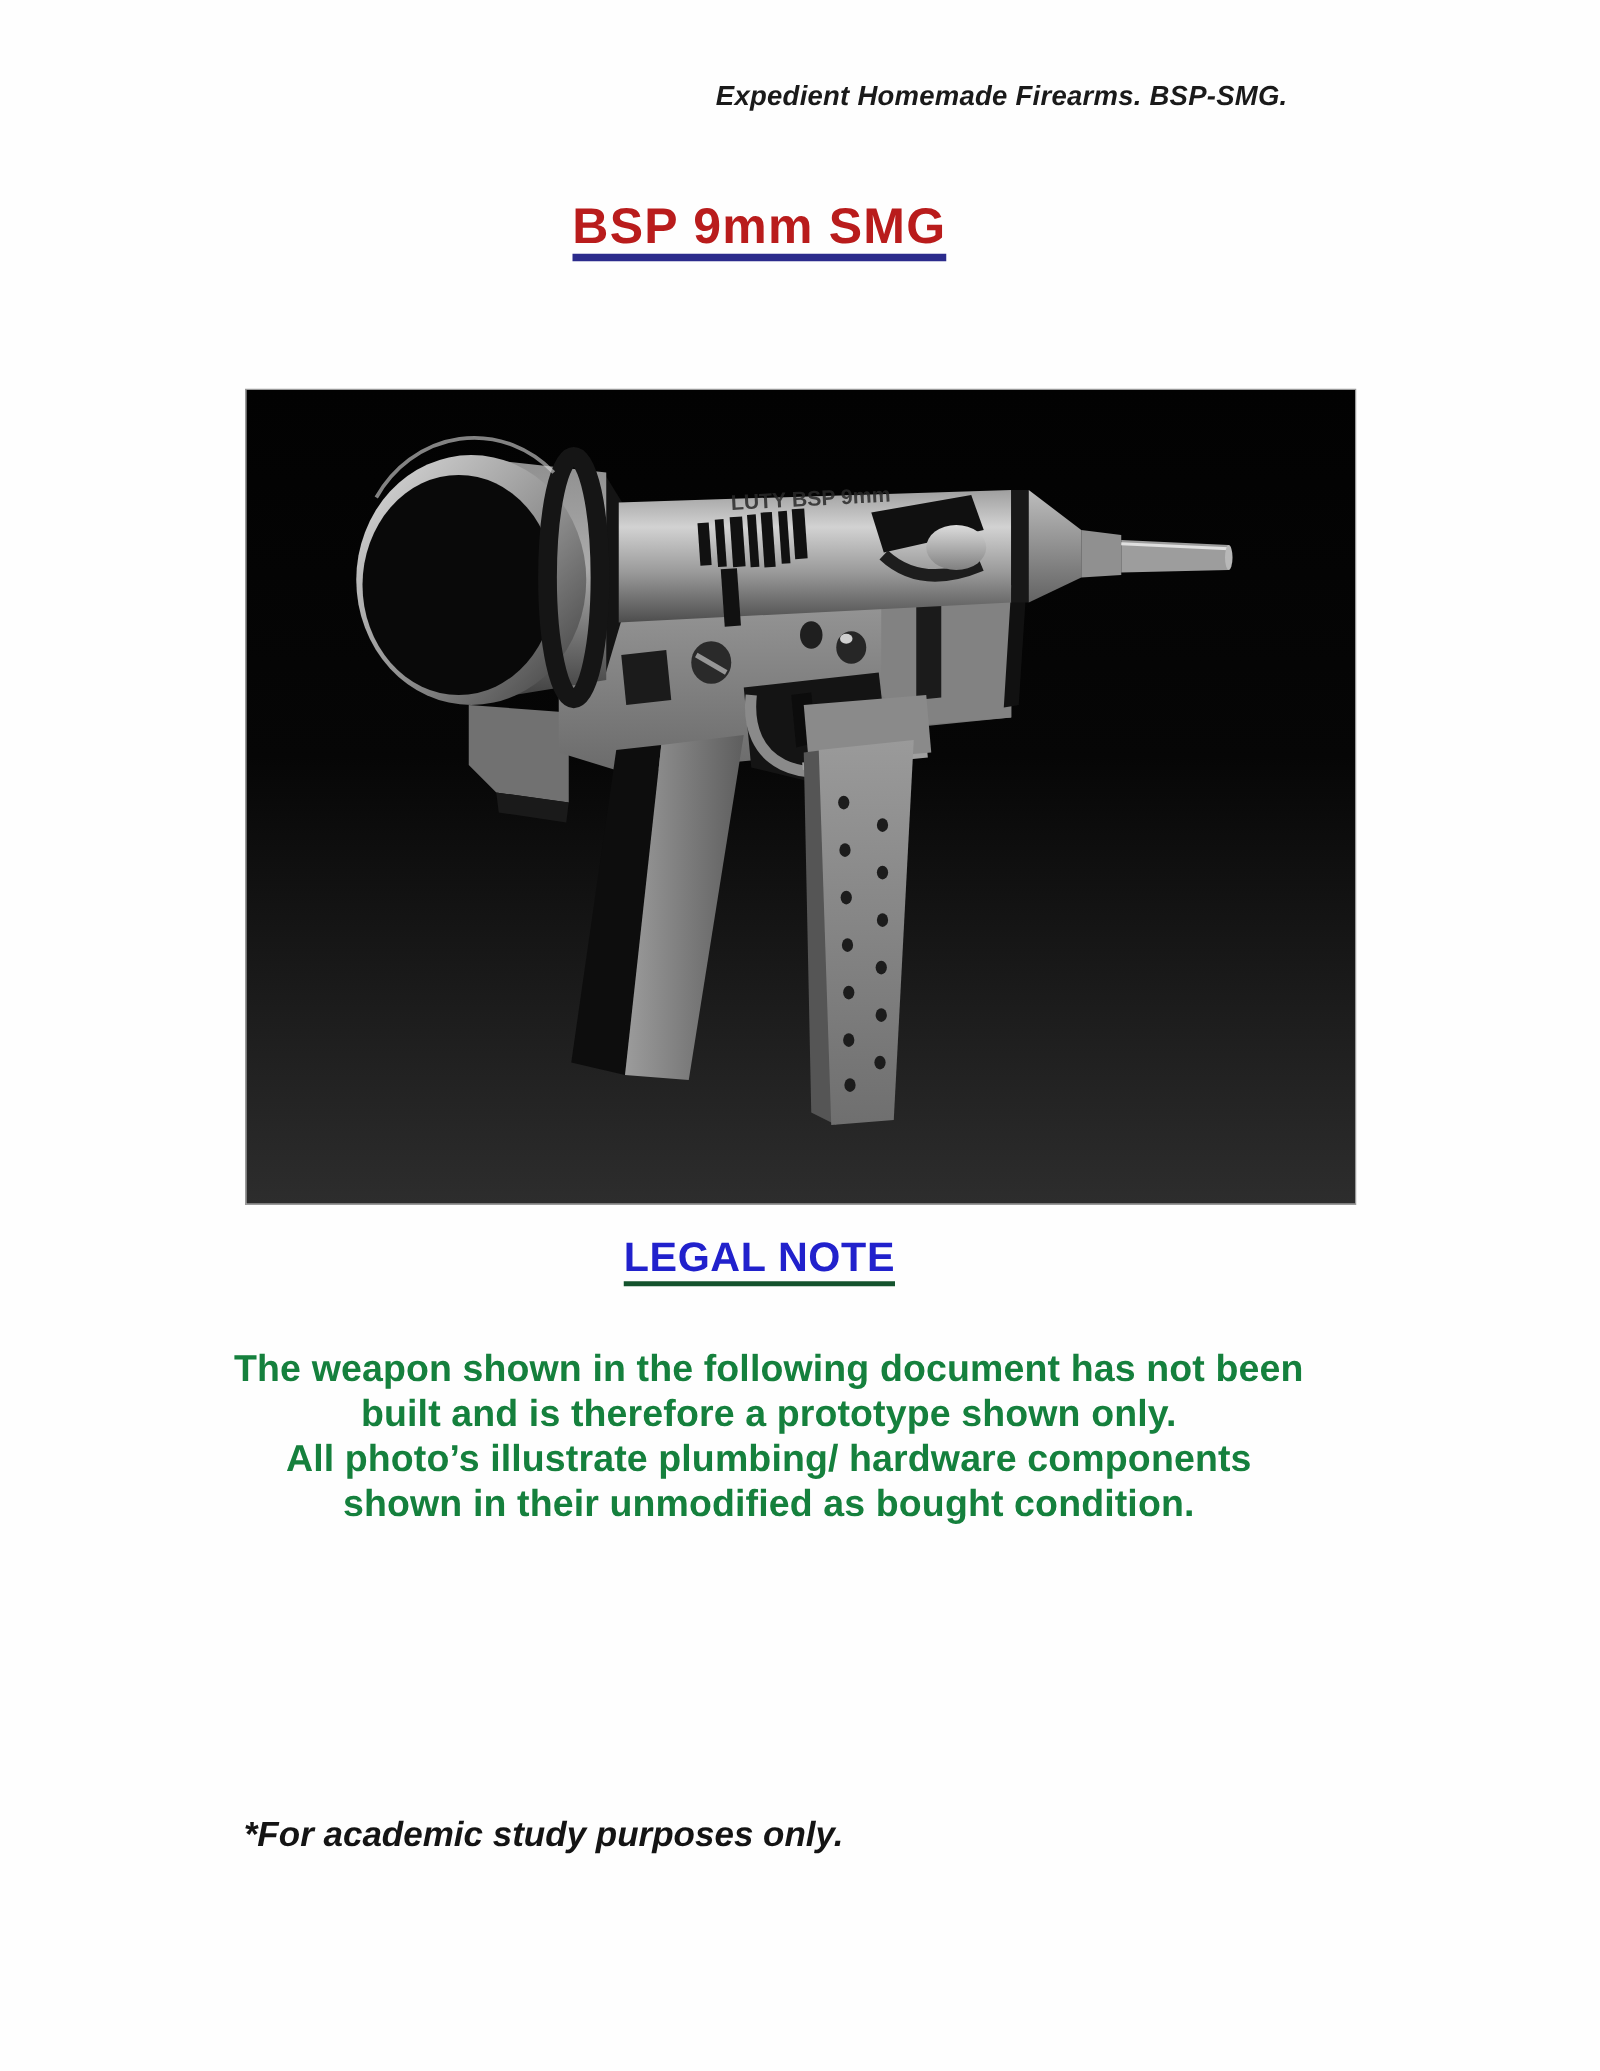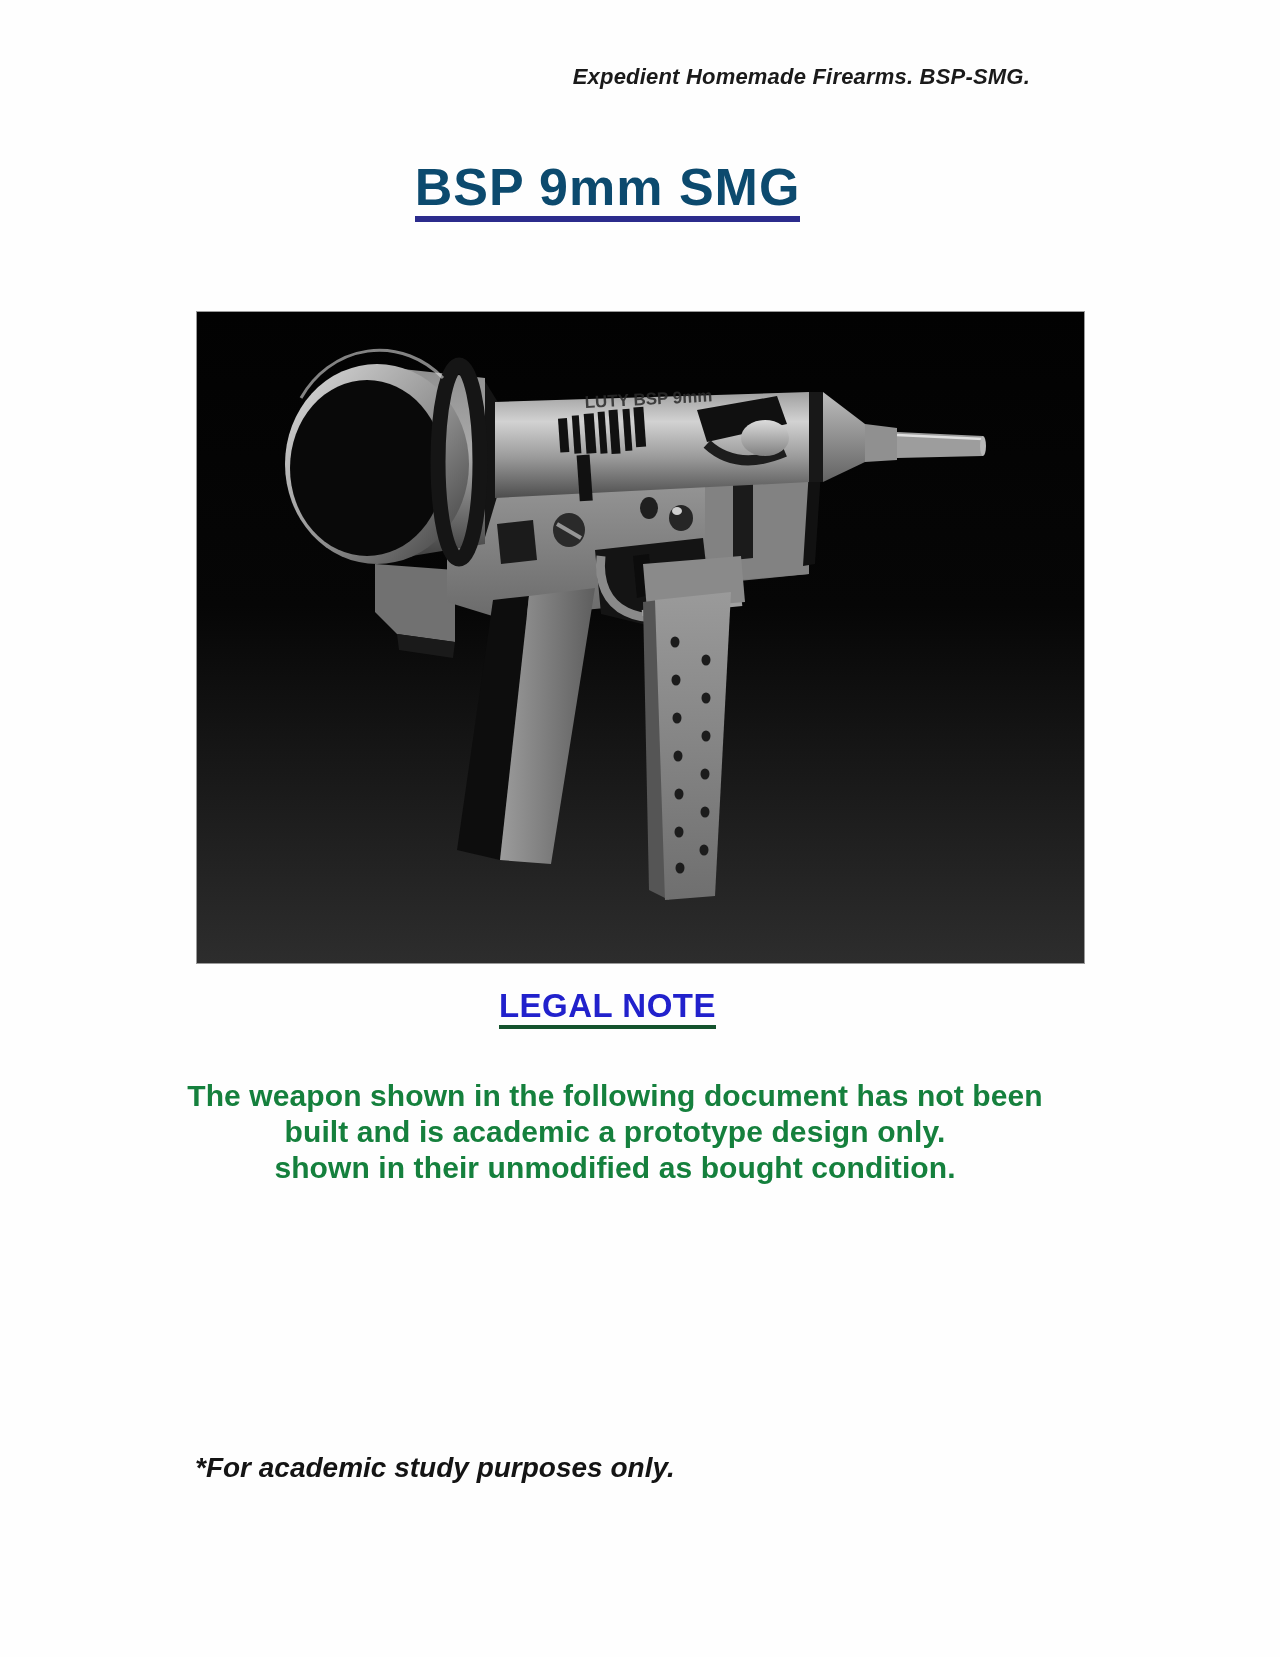--- a/index.html
+++ b/index.html
@@ -18,22 +18,22 @@
     font-size:22px;font-weight:bold;font-style:italic;
     color:#1a1a1a;
     letter-spacing:0.2px;
   }
   .doc-title{
     left:185px;top:160px;width:845px;
     text-align:center;
   }
   .doc-title span{
     display:inline-block;
-    font-size:52px;font-weight:bold;
-    color:#0c4a6e;
+    font-size:40px;font-weight:bold;
+    color:#b91c1c;
     letter-spacing:1px;
     border-bottom:6px solid #2b2b8c;
     padding-bottom:1px;
     line-height:1.05;
   }
   .figure{
     left:196px;top:311px;width:887px;height:651px;
     border:1px solid #9a9a9a;
     box-sizing:content-box;
   }
@@ -212,19 +212,20 @@
       </g>
     </svg>
   </div>
 
   <div class="abs legal-heading">
     <span>LEGAL NOTE</span>
   </div>
 
   <div class="abs legal-body">
     <div>The weapon shown in the following document has not been</div>
-    <div>built and is academic a prototype design only.</div>
+    <div>built and is therefore a prototype shown only.</div>
+    <div>All photo’s illustrate plumbing/ hardware components</div>
     <div>shown in their unmodified as bought condition.</div>
   </div>
 
   <div class="abs footnote">*For academic study purposes only.</div>
 
 </div>
 
 </body></html>

